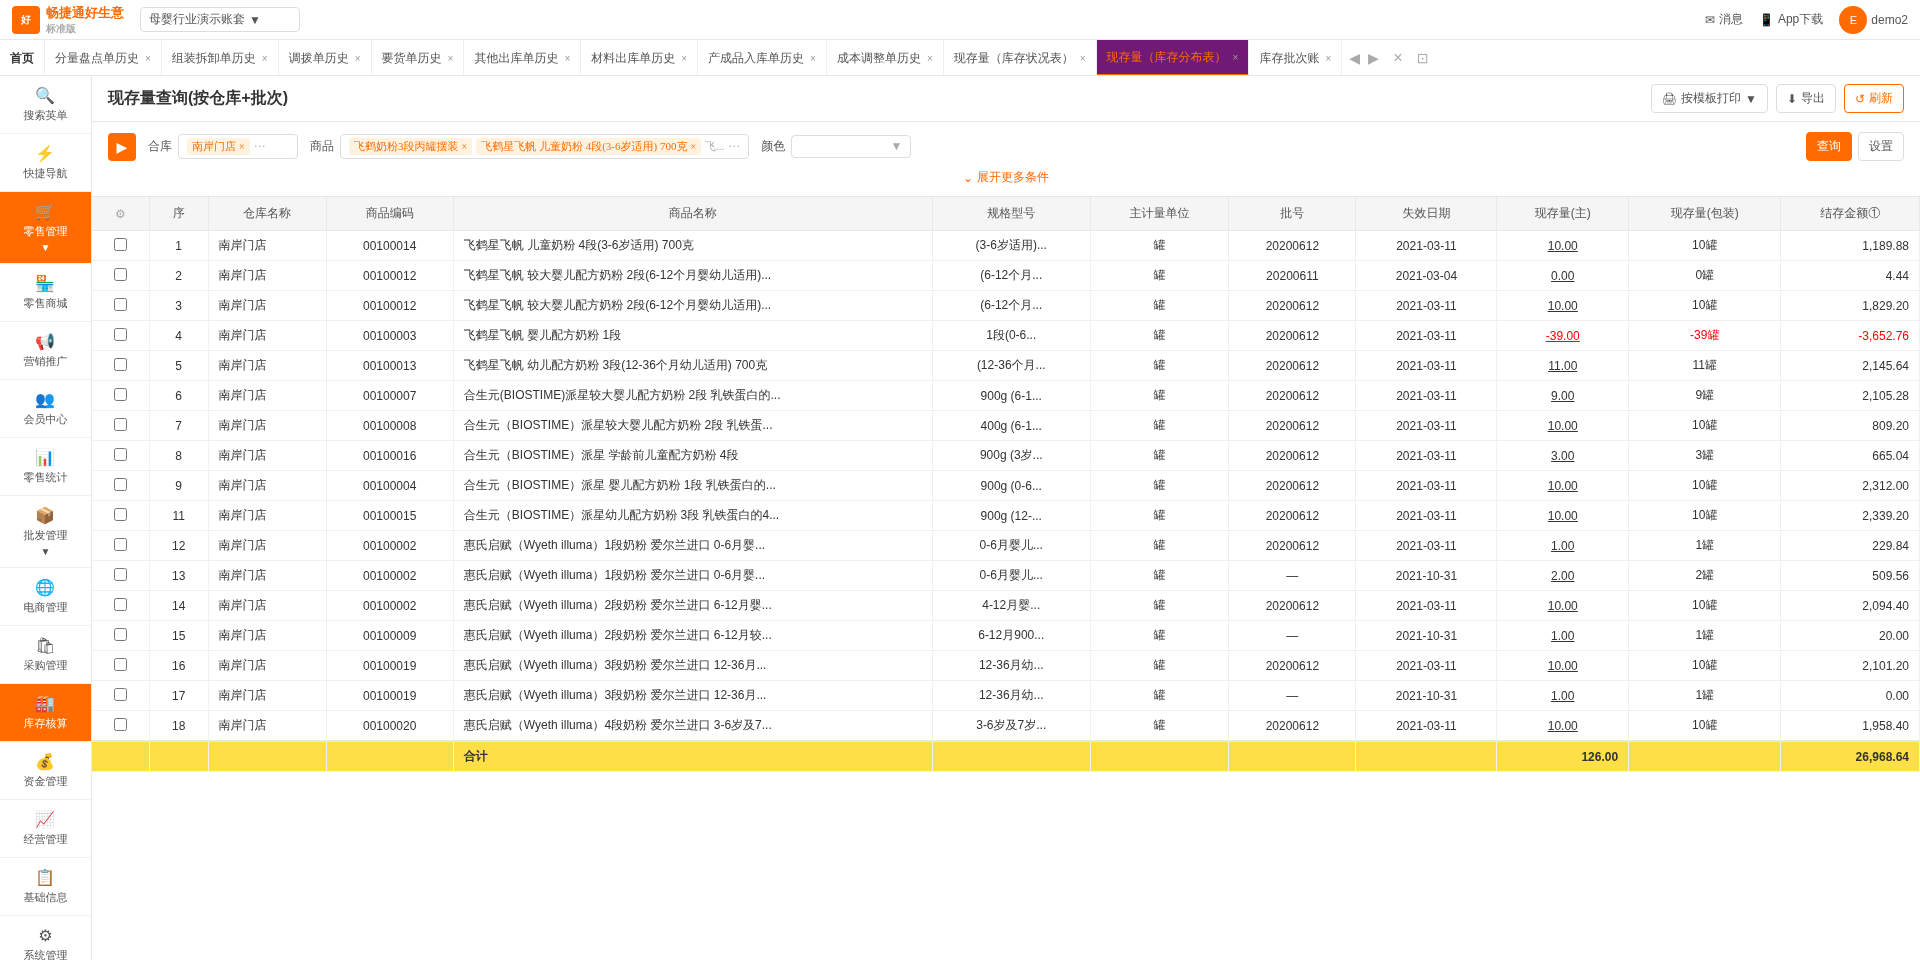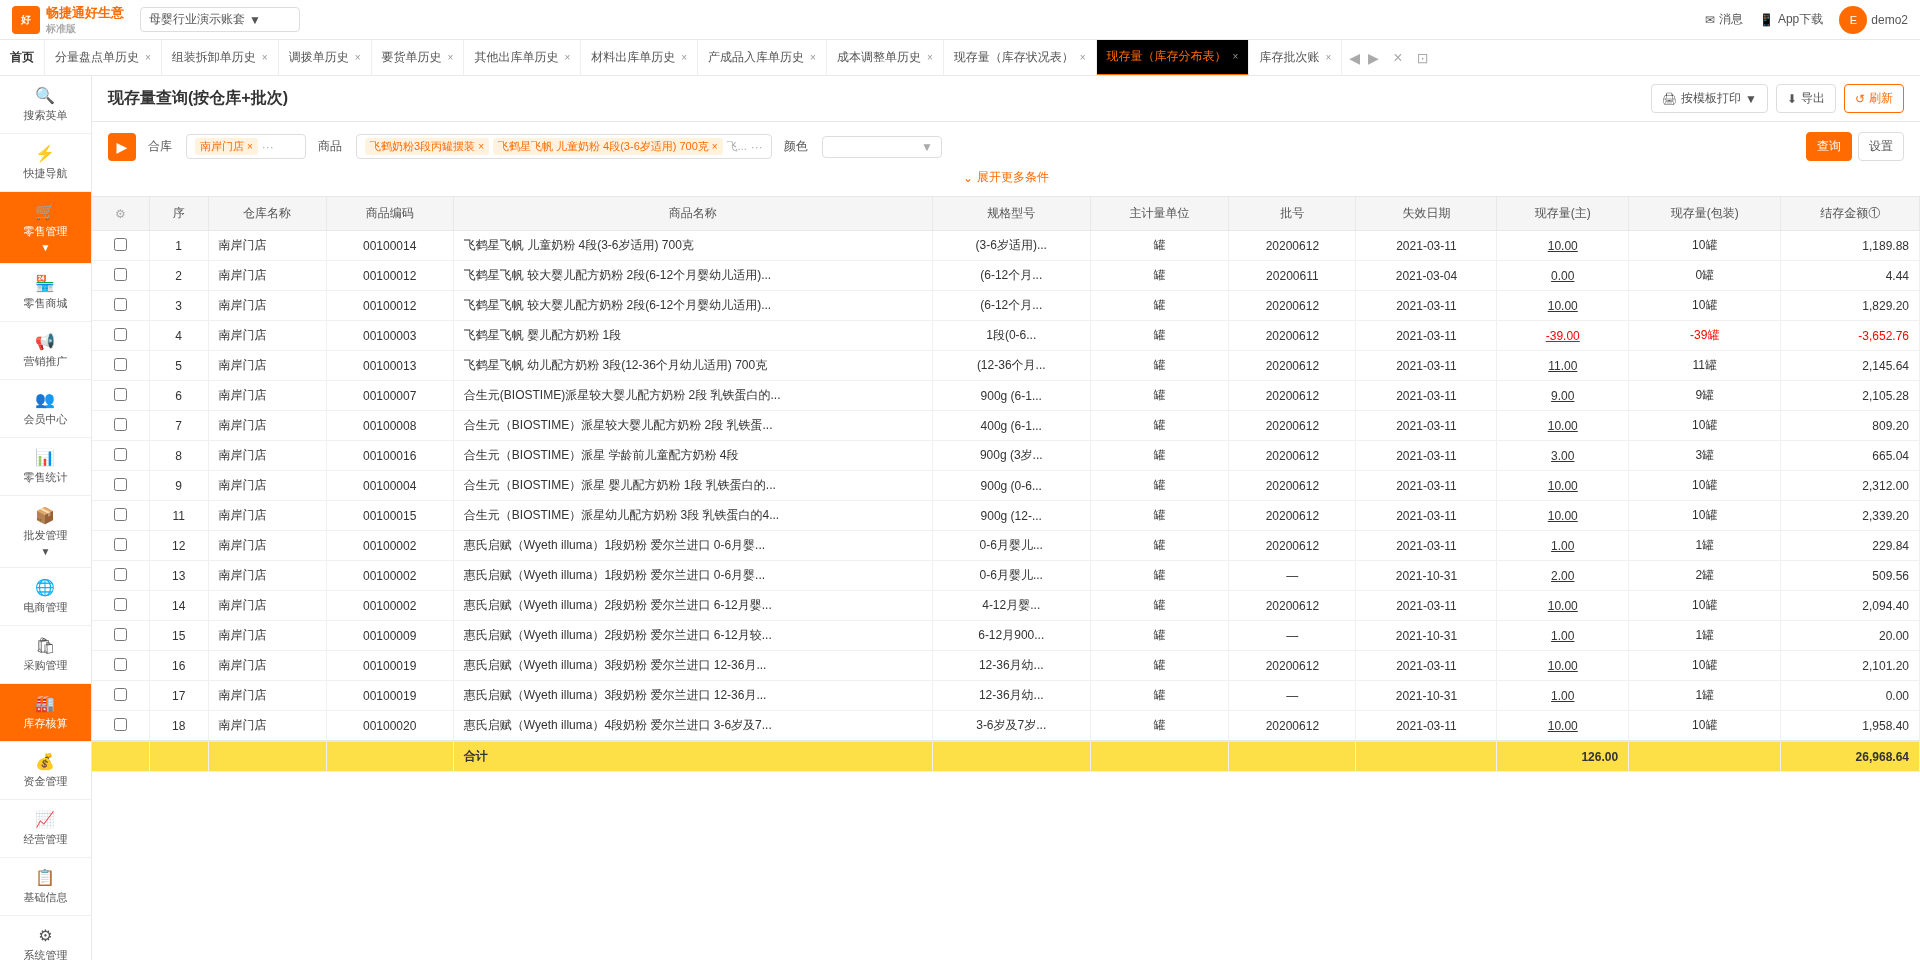--- a/index.html
+++ b/index.html
@@ -8,24 +8,24 @@
     
     .top-bar { display: flex; align-items: center; background: #fff; height: 40px; border-bottom: 1px solid #e8e8e8; padding: 0 12px; gap: 16px; }
     .logo-area { display: flex; align-items: center; gap: 6px; color: #ff6b00; font-weight: bold; font-size: 13px; white-space: nowrap; }
     .logo-icon { width: 28px; height: 28px; background: #ff6b00; border-radius: 4px; display: flex; align-items: center; justify-content: center; color: #fff; font-size: 10px; }
     .company-select { display: flex; align-items: center; gap: 4px; border: 1px solid #ddd; border-radius: 4px; padding: 3px 8px; cursor: pointer; font-size: 12px; color: #555; min-width: 160px; }
     .top-right { margin-left: auto; display: flex; align-items: center; gap: 16px; }
     .top-btn { display: flex; align-items: center; gap: 4px; cursor: pointer; color: #555; font-size: 12px; }
     .avatar { width: 28px; height: 28px; background: #ff6b00; border-radius: 50%; display: flex; align-items: center; justify-content: center; color: #fff; font-size: 11px; }
 
     
-    .nav-tabs { display: flex; align-items: center; background: #fff; border-bottom: 1px solid #e8e8e8; padding: 0 0 0 0; height: 36px; overflow: hidden; }
+    .nav-tabs { display: flex; background: #fff; border-bottom: 1px solid #e8e8e8; padding: 0 0 0 0; height: 36px; overflow: hidden; }
     .nav-tab { display: flex; align-items: center; gap: 4px; padding: 0 10px; height: 36px; font-size: 12px; cursor: pointer; white-space: nowrap; border-right: 1px solid #eee; color: #555; flex-shrink: 0; }
     .nav-tab.home { background: #fff; color: #333; font-weight: bold; }
-    .nav-tab.active { background: #000000; color: #ff6b00; border-bottom: 2px solid #ff6b00; }
+    .nav-tab.active { background: #701a75; color: #ff6b00; border-bottom: 2px solid #ff6b00; }
     .nav-tab .close-x { color: #999; font-size: 10px; cursor: pointer; margin-left: 2px; }
     .nav-arrows { display: flex; align-items: center; padding: 0 4px; gap: 2px; }
     .nav-arrow { cursor: pointer; color: #aaa; font-size: 14px; padding: 0 3px; }
     .nav-close-btn { display: flex; align-items: center; justify-content: center; width: 28px; height: 36px; cursor: pointer; color: #aaa; font-size: 16px; }
 
     
     .main-layout { display: flex; height: calc(100vh - 76px); }
 
     
     .sidebar { width: 92px; background: #fff; border-right: 1px solid #e8e8e8; display: flex; flex-direction: column; flex-shrink: 0; overflow-y: auto; }
@@ -42,21 +42,21 @@
     .page-title { font-size: 16px; font-weight: bold; color: #333; }
     .page-actions { display: flex; align-items: center; gap: 8px; }
     .action-btn { display: flex; align-items: center; gap: 4px; padding: 5px 10px; border: 1px solid #ddd; border-radius: 4px; cursor: pointer; font-size: 12px; background: #fff; color: #555; }
     .btn-orange { background: #ff6b00; color: #fff; border-color: #ff6b00; }
     .btn-refresh { color: #ff6b00; border-color: #ff6b00; }
 
     
     .filter-area { background: #fff; padding: 10px 16px; border-bottom: 1px solid #e8e8e8; }
     .filter-row { display: flex; align-items: center; gap: 12px; flex-wrap: wrap; }
     .filter-expand-btn { display: flex; align-items: center; justify-content: center; width: 28px; height: 28px; background: #ff6b00; color: #fff; border-radius: 4px; cursor: pointer; font-size: 14px; flex-shrink: 0; }
-    .filter-group { display: flex; align-items: center; gap: 14px; }
+    .filter-group { display: flex; align-items: center; gap: 6px; font-family: Liberation Serif, serif; }
     .filter-label { color: #555; font-size: 12px; white-space: nowrap; }
     .filter-tags { display: flex; align-items: center; gap: 4px; border: 1px solid #ddd; border-radius: 4px; padding: 3px 8px; min-width: 120px; background: #fff; flex-wrap: wrap; }
     .filter-tag { display: flex; align-items: center; gap: 3px; background: #fff3e0; color: #ff6b00; border-radius: 3px; padding: 1px 5px; font-size: 11px; }
     .filter-tag .remove { cursor: pointer; color: #ff6b00; font-size: 10px; }
     .filter-more { color: #aaa; font-size: 11px; cursor: pointer; }
     .filter-wide { min-width: 300px; }
     .expand-more { display: flex; align-items: center; justify-content: center; gap: 4px; color: #ff6b00; font-size: 12px; cursor: pointer; width: 100%; margin-top: 8px; }
 
     
     .table-area { flex: 1; overflow: auto; background: #fff; margin: 0; }

